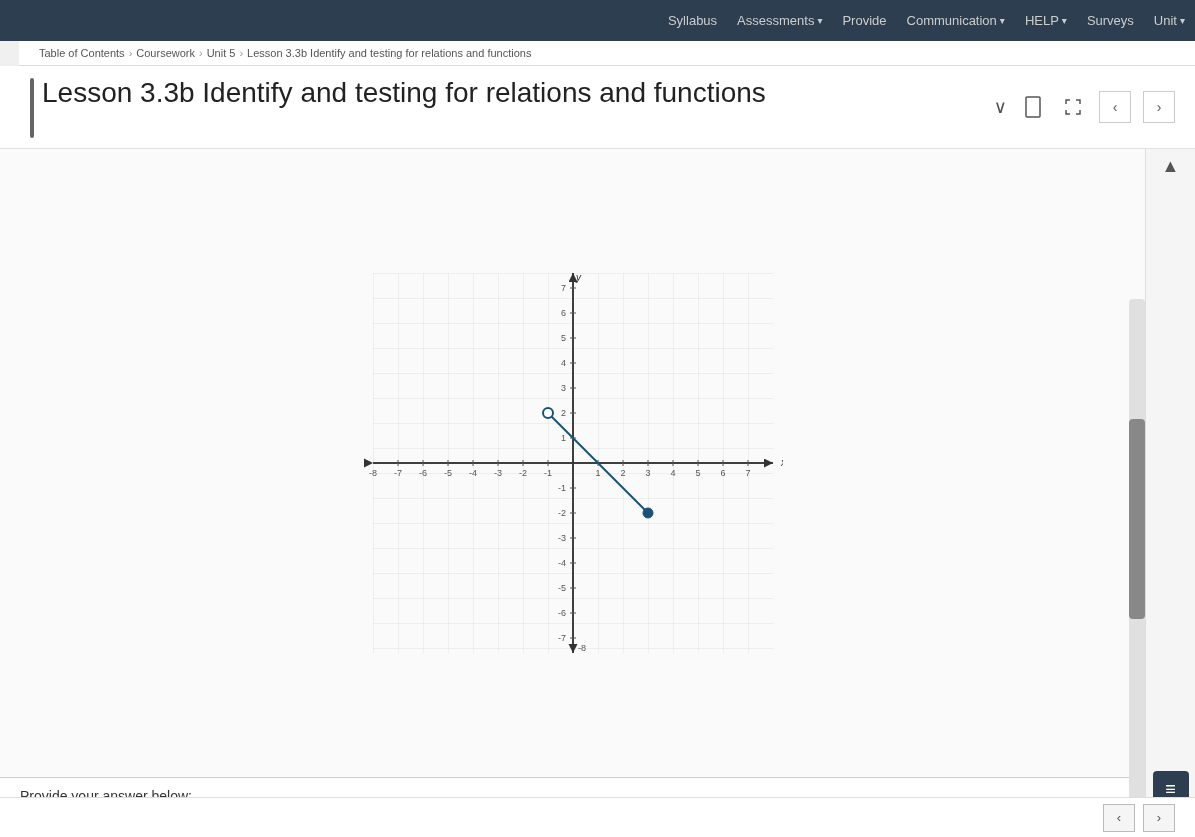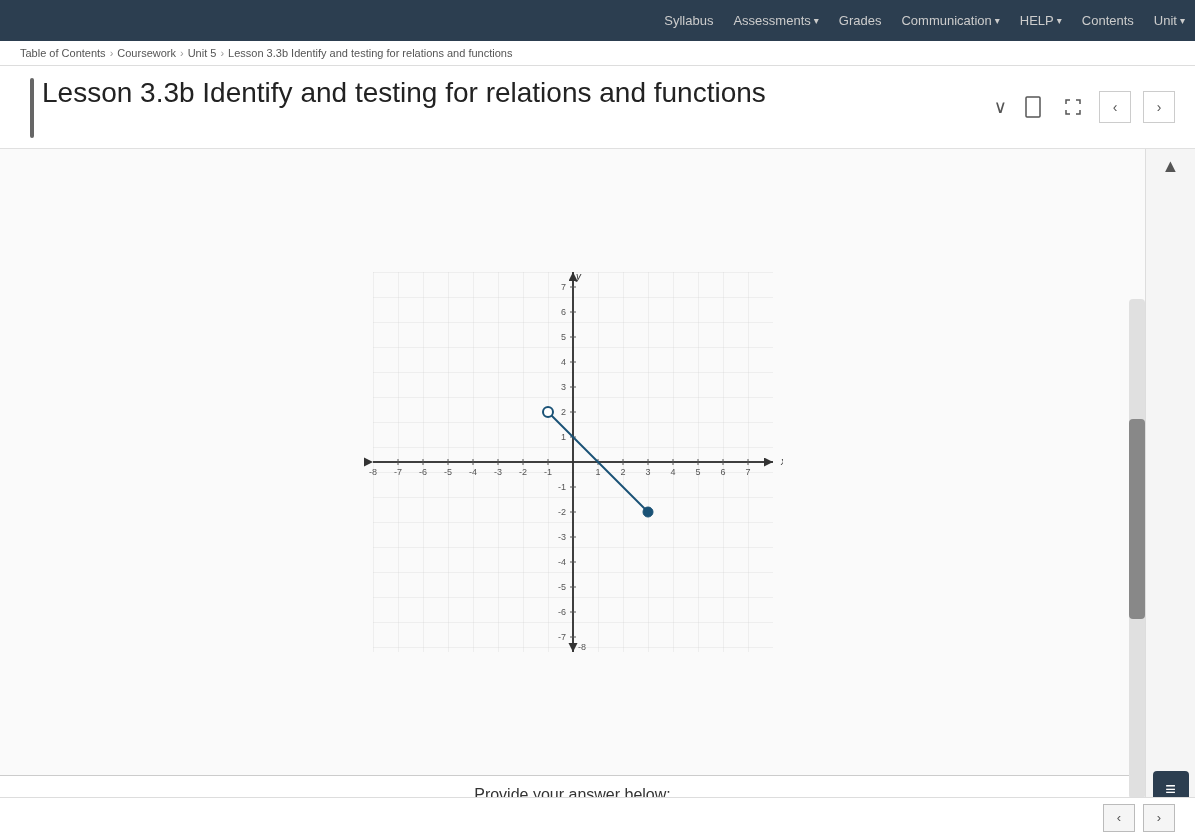--- a/index.html
+++ b/index.html
@@ -28,20 +28,21 @@
     
     .breadcrumb-bar {
       background: #fff;
       padding: 6px 20px;
       font-size: 11px;
       color: #666;
       border-bottom: 1px solid #ddd;
       display: flex;
       align-items: center;
       gap: 4px;
+      margin-left: 19px;
     }
     .breadcrumb-link { color: #555; cursor: pointer; }
     .breadcrumb-sep { color: #999; }
 
     
     .page-header {
       background: #fff;
       padding: 10px 20px 10px 30px;
       display: flex;
       align-items: center;
@@ -109,24 +110,23 @@
       flex: 1;
     }
 
     
     .answer-section {
       border-top: 1px solid #ccc;
       padding: 10px 20px;
       background: #fff;
     }
     .answer-label {
-      font-size: 16px;
+      font-size: 14px;
       color: #333;
       margin-bottom: 8px;
-      text-align: center;
     }
     .domain-range-row {
       display: flex;
       align-items: center;
       gap: 8px;
       font-size: 13px;
       color: #333;
     }
     .answer-input {
       width: 60px;
@@ -229,32 +229,32 @@
 
 <div class="top-nav">
   <span class="nav-item">
     <span>Syllabus</span>
   </span>
   <span class="nav-item">
     <span>Assessments</span>
     <span class="nav-chevron">▾</span>
   </span>
   <span class="nav-item">
-    <span>Grades</span>
+    <span>Provide</span>
   </span>
   <span class="nav-item">
     <span>Communication</span>
     <span class="nav-chevron">▾</span>
   </span>
   <span class="nav-item">
     <span>HELP</span>
     <span class="nav-chevron">▾</span>
   </span>
   <span class="nav-item">
-    <span>Contents</span>
+    <span>Surveys</span>
   </span>
   <span class="nav-item">
     <span>Unit</span>
     <span class="nav-chevron">▾</span>
   </span>
 </div>
 
 <div class="breadcrumb-bar">
   <span class="breadcrumb-link">Table of Contents</span>
   <span class="breadcrumb-sep">›</span>

